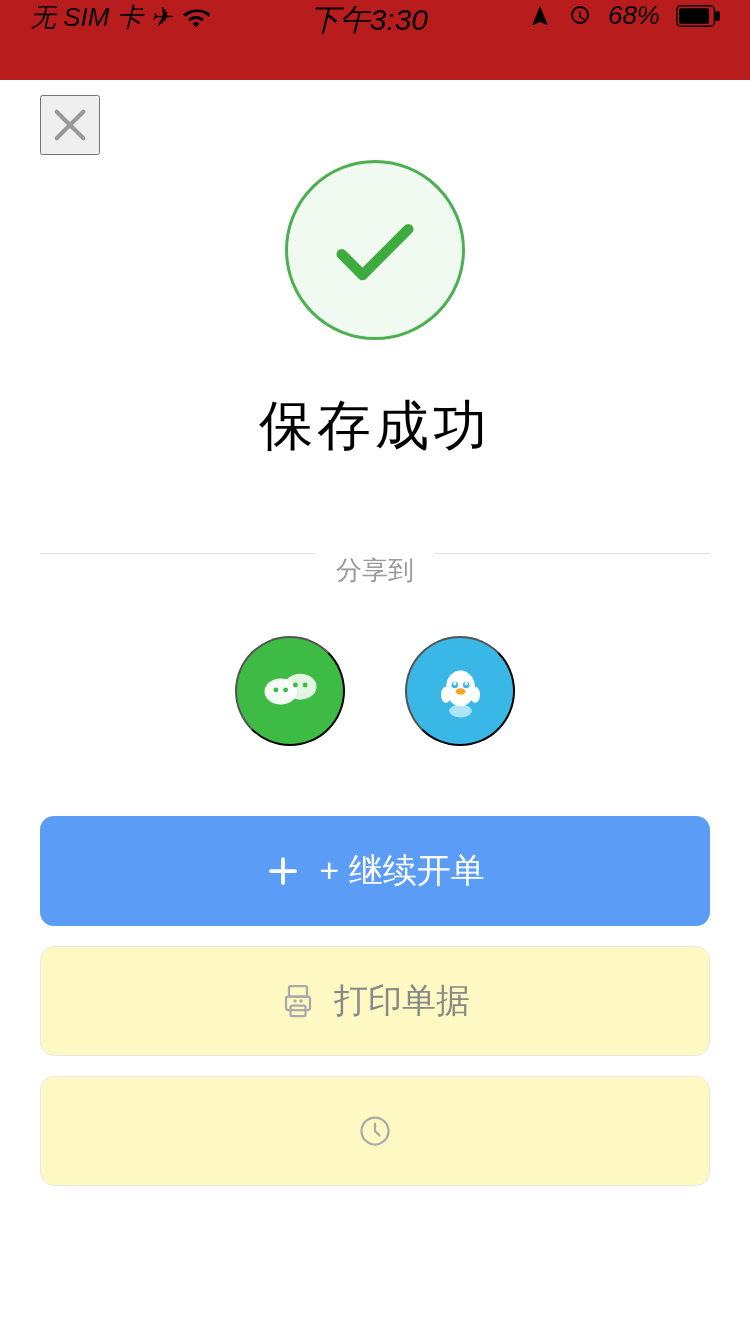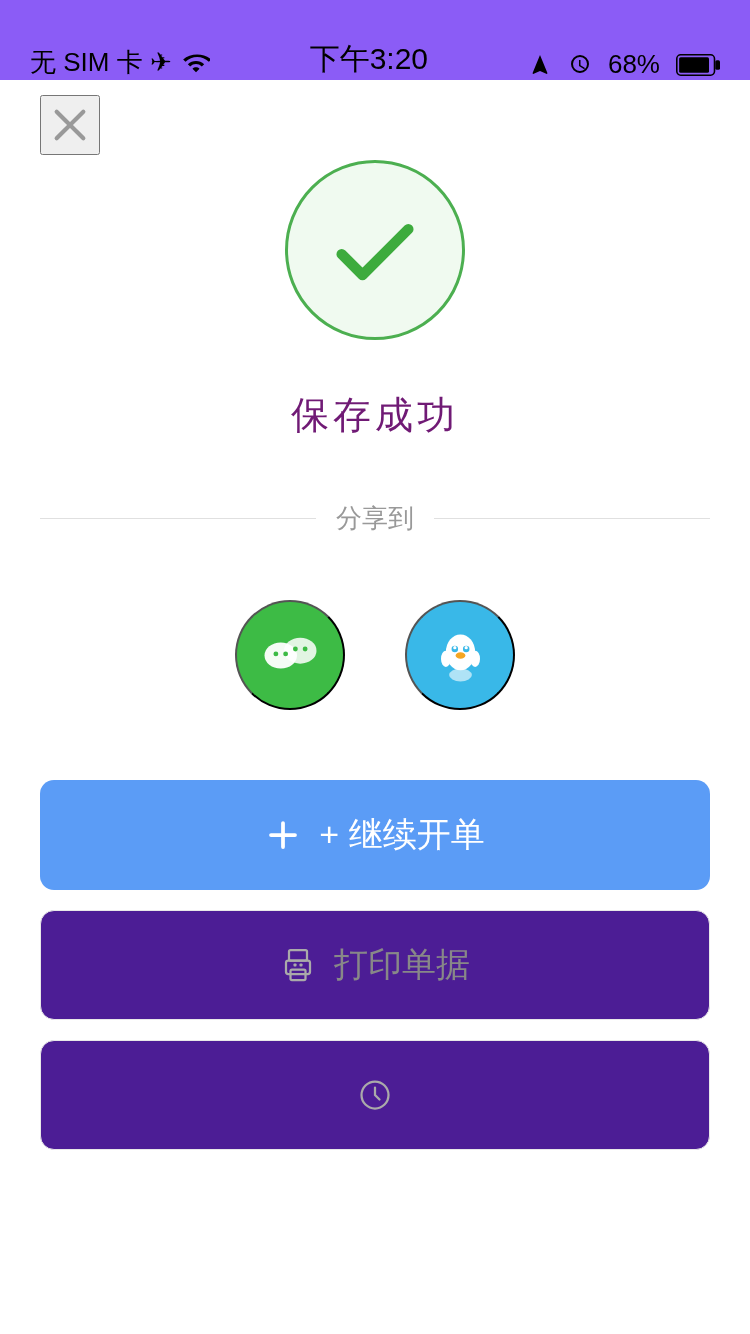--- a/index.html
+++ b/index.html
@@ -12,24 +12,25 @@
       font-family: -apple-system, 'PingFang SC', 'Helvetica Neue', sans-serif;
       overflow: hidden;
       position: relative;
     }
 
     
     .status-bar {
       width: 100%;
       height: 80px;
       display: flex;
-      align-items: flex-end;
+      align-items: flex-start;
       justify-content: space-between;
       padding: 0 30px;
-      background: #8b5cf6;
+      background: #b91c1c;
+      font-style: italic;
     }
 
     .status-left {
       display: flex;
       align-items: center;
       gap: 10px;
       font-size: 26px;
       color: #000;
     }
 
@@ -86,39 +87,38 @@
       margin-bottom: 50px;
     }
 
     .success-circle svg {
       width: 100px;
       height: 100px;
     }
 
     
     .success-title {
-      font-size: 38px;
+      font-size: 54px;
       font-weight: 400;
-      color: #701a75;
-      margin-bottom: 60px;
+      color: #000000;
+      margin-bottom: 90px;
       letter-spacing: 4px;
     }
 
     
     .share-section {
       width: 100%;
       padding: 0 40px;
       margin-bottom: 40px;
     }
 
     .share-divider {
       display: flex;
-      align-items: center;
       gap: 20px;
-      margin-bottom: 64px;
+      margin-bottom: 48px;
     }
 
     .share-divider::before,
     .share-divider::after {
       content: '';
       flex: 1;
       height: 1px;
       background: #e0e0e0;
     }
 
@@ -173,21 +173,21 @@
       font-size: 34px;
       cursor: pointer;
     }
 
     .action-btn.primary {
       background: #5b9cf6;
       color: #fff;
     }
 
     .action-btn.secondary {
-      background: #4c1d95;
+      background: #fef9c3;
       color: #888;
       border: 1px solid #e8e8e8;
     }
 
     .action-btn svg {
       width: 36px;
       height: 36px;
     }
   </style>
 </head>
@@ -195,21 +195,21 @@
 
 <div class="status-bar">
   <div class="status-left">
     <span>无 SIM 卡 ✈</span>
 
     <svg viewBox="0 0 24 24" width="28" height="28" fill="#000">
       <path d="M1 9l2 2c5.5-5.5 14.5-5.5 20 0l2-2C18.9 3.3 7.1 3.3 1 9zm8 8l3 3 3-3c-1.7-1.7-4.3-1.7-6 0zm-4-4l2 2c2.8-2.8 7.2-2.8 10 0l2-2C15.1 9.3 8.9 9.3 5 13z"></path>
     </svg>
   </div>
 
-  <div class="status-center">下午3:20</div>
+  <div class="status-center">下午3:30</div>
 
   <div class="status-right">
 
     <svg viewBox="0 0 24 24" width="24" height="24" fill="#000">
       <path d="M12 2L4.5 20.3l.7.7L12 18l6.8 3 .7-.7z"></path>
     </svg>
 
     <svg viewBox="0 0 24 24" width="24" height="24" fill="#000">
       <path d="M12 2a9 9 0 1 0 0 18A9 9 0 0 0 12 2zm0 16a7 7 0 1 1 0-14 7 7 0 0 1 0 14zm.5-11H11v6l5.2 3.2.8-1.3-4.5-2.7V7z"></path>
     </svg>

